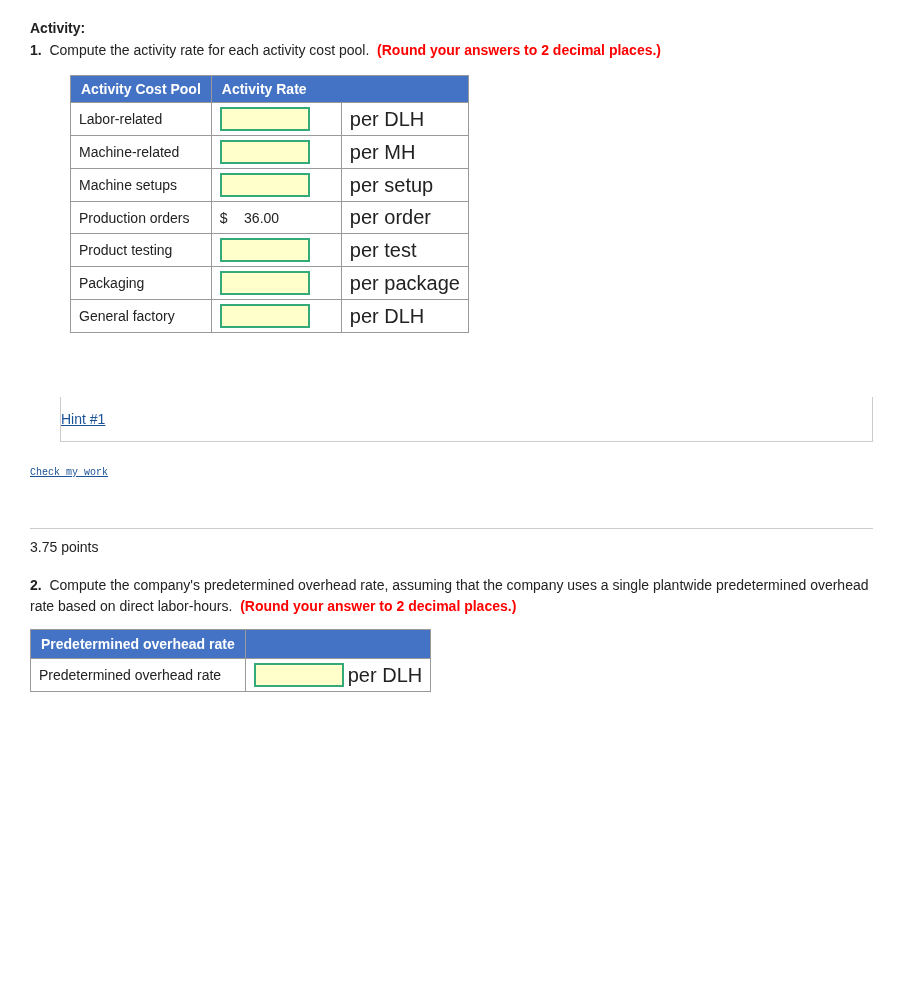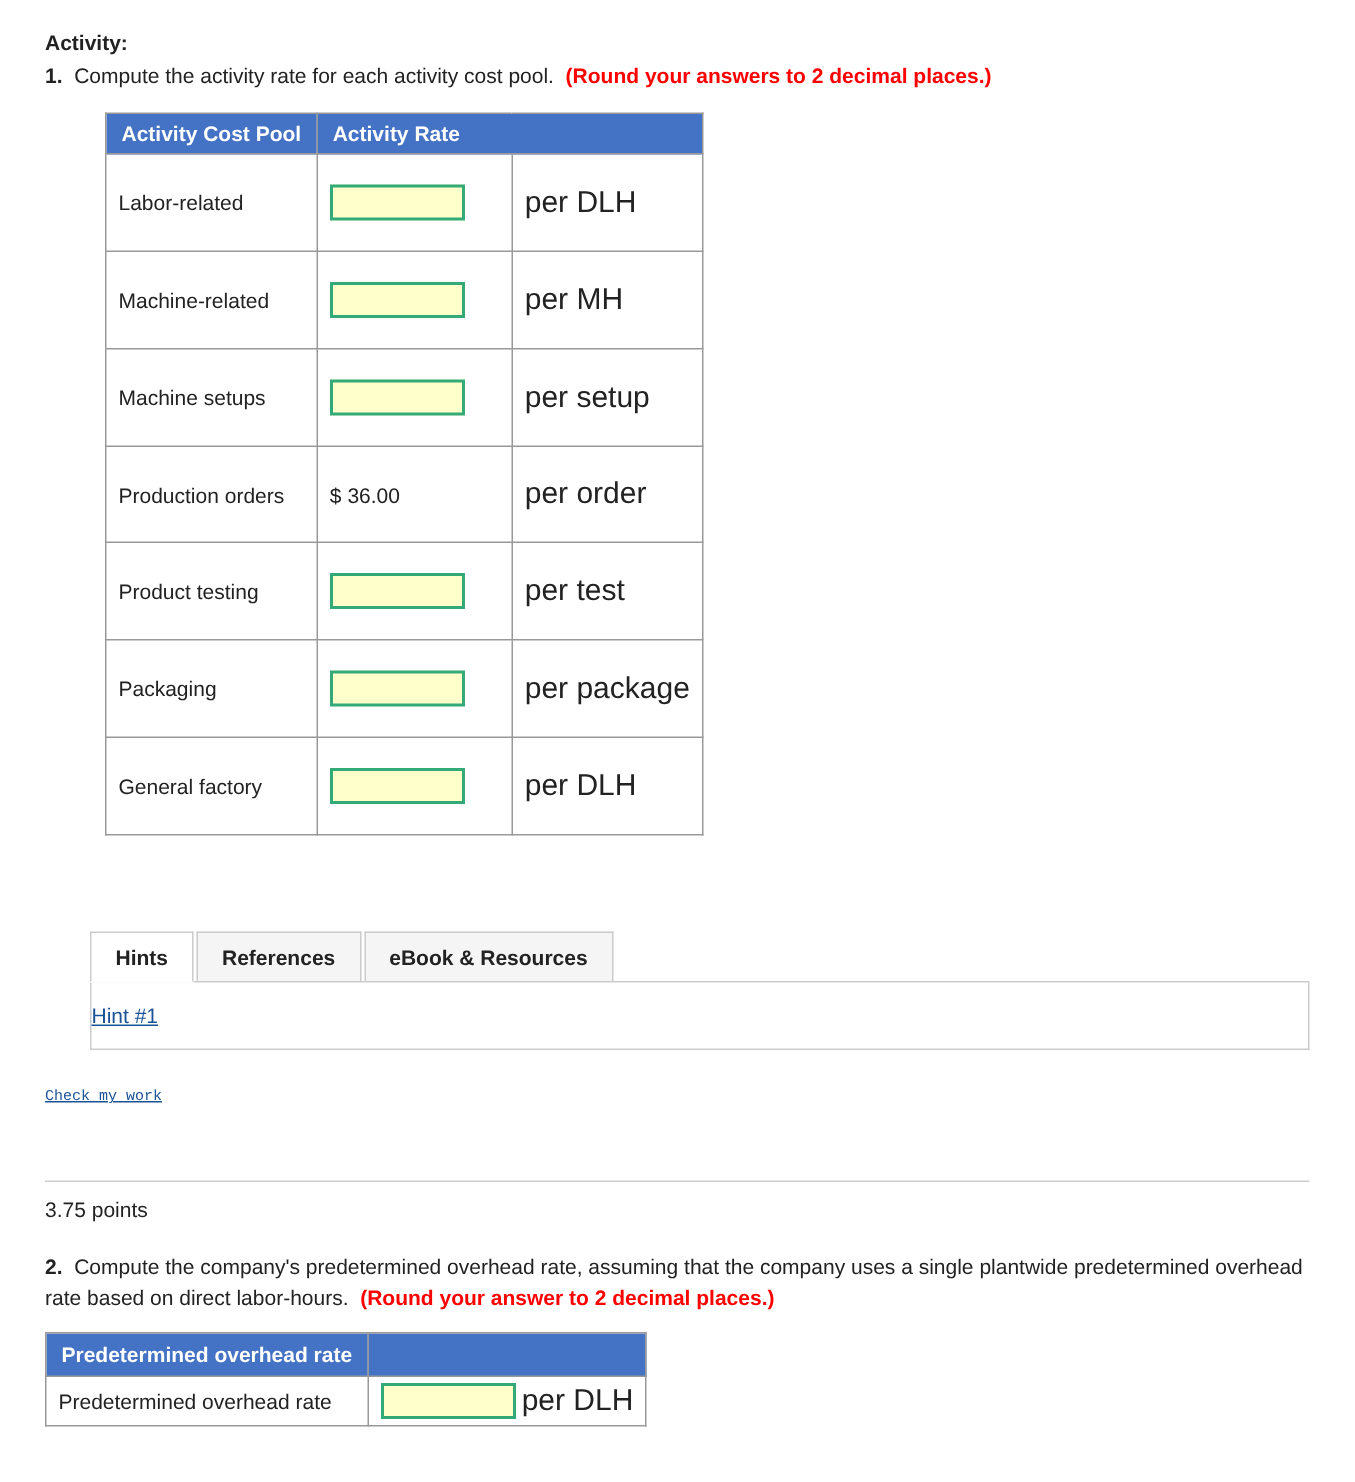--- a/index.html
+++ b/index.html
@@ -31,21 +31,21 @@
     table.activity-table th {
       background-color: #4472C4;
       color: white;
       font-weight: bold;
       padding: 5px 10px;
       border: 1px solid #999;
       text-align: left;
     }
     table.activity-table td {
       border: 1px solid #999;
-      padding: 20px 8px;
+      padding: 4px 8px;
       vertical-align: middle;
     }
     .input-cell {
       display: flex;
       align-items: center;
       gap: 4px;
     }
     input.activity-input {
       width: 90px;
       height: 24px;
@@ -197,21 +197,21 @@
               <input type="text" class="activity-input green-border" style="">
             </div>
           </td>
           <td class="per-unit">per setup</td>
         </tr>
         <tr>
           <td>Production orders</td>
           <td style="min-width: 130px;">
             <div style="display: flex; align-items: center; gap: 4px;">
               <span>$</span>
-              <span style="min-width: 60px; text-align: left;">36.00</span>
+              <span style="min-width: 60px; text-align: center;">36.00</span>
             </div>
           </td>
           <td class="per-unit">per order</td>
         </tr>
         <tr>
           <td>Product testing</td>
           <td style="min-width: 130px;">
             <div class="input-cell">
               <input type="text" class="activity-input green-border" style="">
             </div>
@@ -235,25 +235,20 @@
             </div>
           </td>
           <td class="per-unit">per DLH</td>
         </tr>
       </tbody>
   </table>
 </div>
 
 
 <div class="tabs-container">
-  <div class="tabs">
-    <div class="tab active">Hints</div>
-    <div class="tab">References</div>
-    <div class="tab">eBook &amp; Resources</div>
-  </div>
   <div class="tab-content">
     <a class="hint-link">Hint #1</a>
   </div>
 </div>
 
 
 <a class="check-my-work">Check my work</a>
 
 
 <div class="value-section">

